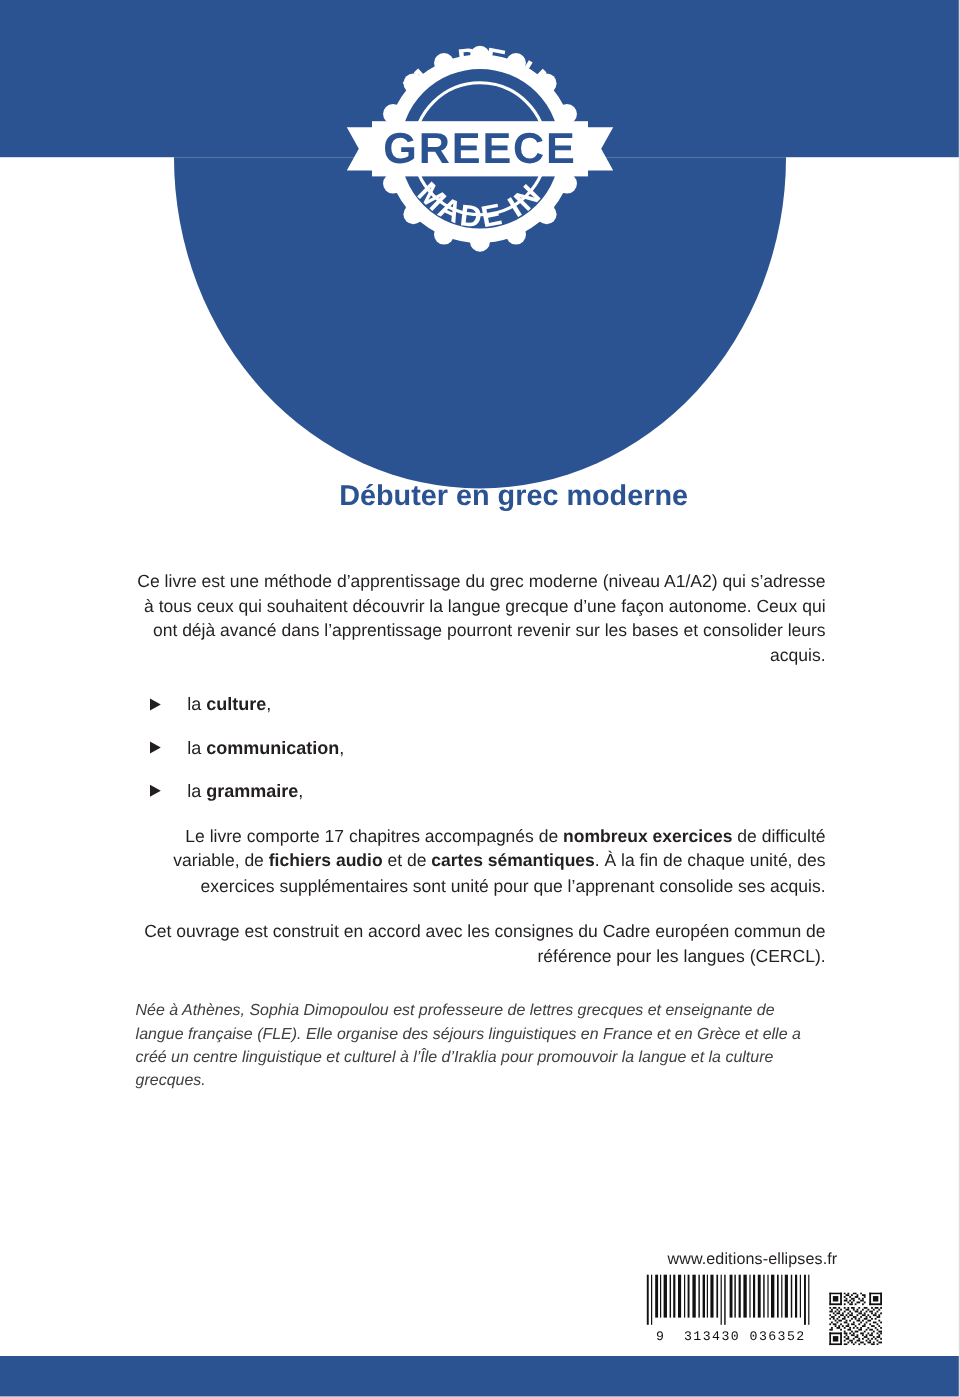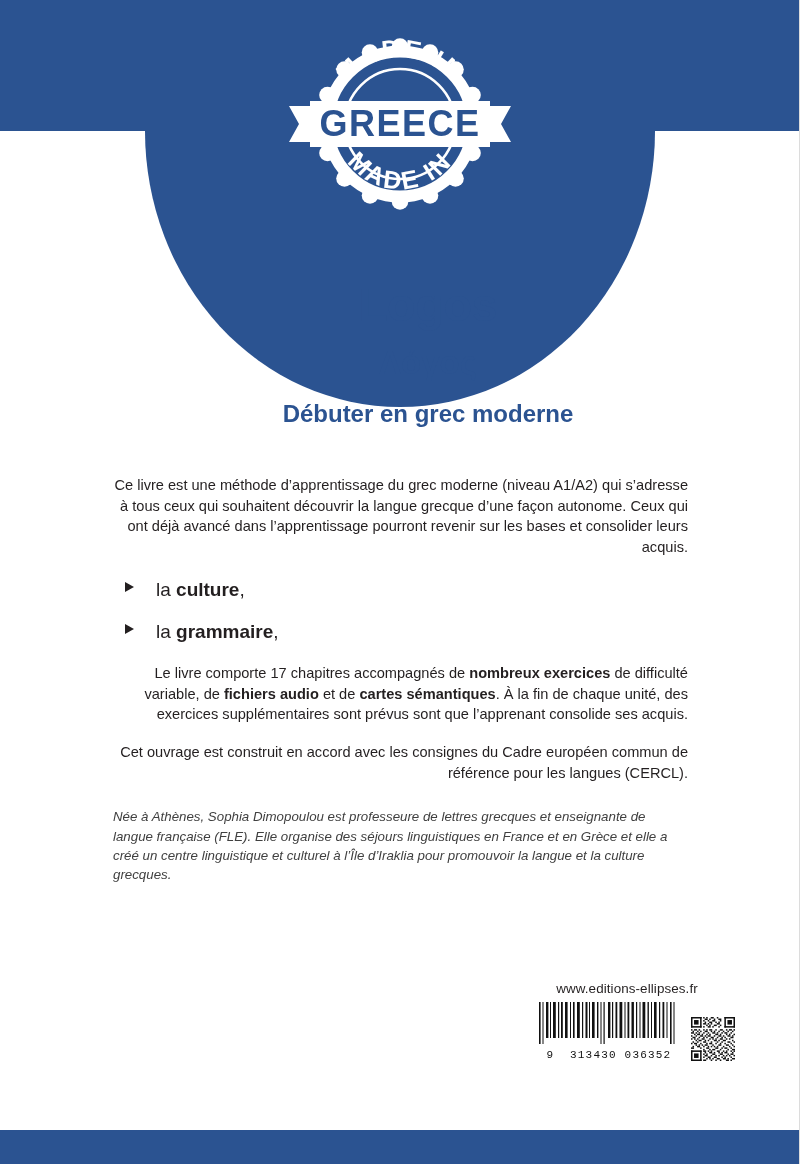--- a/index.html
+++ b/index.html
@@ -112,21 +112,21 @@
   }
 
   ul.axes {
     list-style: none;
     margin: 0 0 17px 0;
     padding: 0;
   }
   ul.axes li {
     position: relative;
     padding-left: 43px;
-    font-size: 19px;
+    font-size: 15px;
     line-height: 1.42;
     margin-bottom: 15px;
   }
   ul.axes li:last-child { margin-bottom: 0; }
   .tri {
     position: absolute;
     left: 12px;
     top: 5px;
     width: 0;
     height: 0;
@@ -141,21 +141,21 @@
     font-size: 13.3px;
     font-style: italic;
     line-height: 1.45;
     color: #404040;
   }
 
   
   .footer {
     position: absolute;
     right: 64px;
-    top: 981px;
+    top: 1041px;
     width: 216px;
     text-align: center;
   }
   .site-url {
     font-size: 13.4px;
     color: #231f20;
     margin: 0 0 6px 0;
     letter-spacing: 0.1px;
   }
   .code-row {
@@ -247,25 +247,28 @@
   <div class="body-area">
 
     <p class="para lead">Ce livre est une méthode d’apprentissage du grec moderne (niveau A1/A2) qui s’adresse à tous ceux qui souhaitent découvrir la langue grecque d’une façon autonome.  Ceux qui ont déjà avancé dans l’apprentissage pourront revenir sur les bases et consolider leurs acquis.</p>
 
 
     <ul class="axes">
       <li>
         <span class="tri"></span><span>la </span><span class="b">culture</span><span>,</span>
       </li>
       <li>
+        <span class="tri"></span><span>la </span><span class="b">communication</span><span>,</span>
+      </li>
+      <li>
         <span class="tri"></span><span>la </span><span class="b">grammaire</span><span>,</span>
       </li>
     </ul>
 
-    <p class="para"><span>Le livre comporte 17 chapitres accompagnés de </span><span class="b">nombreux exercices</span><span> de difficulté variable, de </span><span class="b">fichiers audio</span><span> et de </span><span class="b">cartes sémantiques</span><span>. À la fin de chaque unité, des exercices supplémentaires sont prévus sont que l’apprenant consolide ses acquis.</span></p>
+    <p class="para"><span>Le livre comporte 17 chapitres accompagnés de </span><span class="b">nombreux exercices</span><span> de difficulté variable, de </span><span class="b">fichiers audio</span><span> et de </span><span class="b">cartes sémantiques</span><span>. À la fin de chaque unité, des exercices supplémentaires sont unité pour que l’apprenant consolide ses acquis.</span></p>
 
     <p class="para">Cet ouvrage est construit en accord avec les consignes du Cadre européen commun de référence pour les langues (CERCL).</p>
 
     <p class="bio">Née à Athènes, Sophia Dimopoulou est professeure de lettres grecques et enseignante de langue française (FLE). Elle organise des séjours linguistiques en France et en Grèce et elle a créé un centre linguistique et culturel à l’Île d’Iraklia pour promouvoir la langue et la culture grecques.</p>
   </div>
 
   <div class="footer">
     <div class="site-url">www.editions-ellipses.fr</div>
     <div class="code-row">
       <div class="barcode-wrap">

